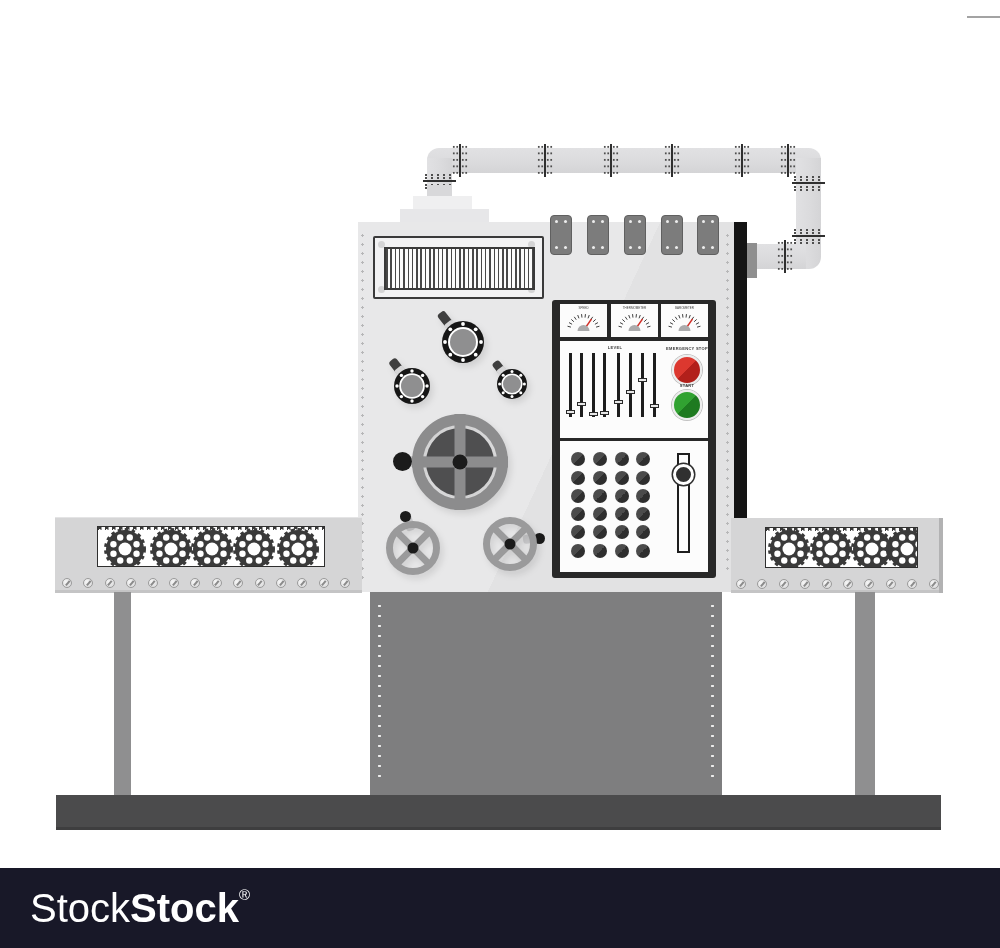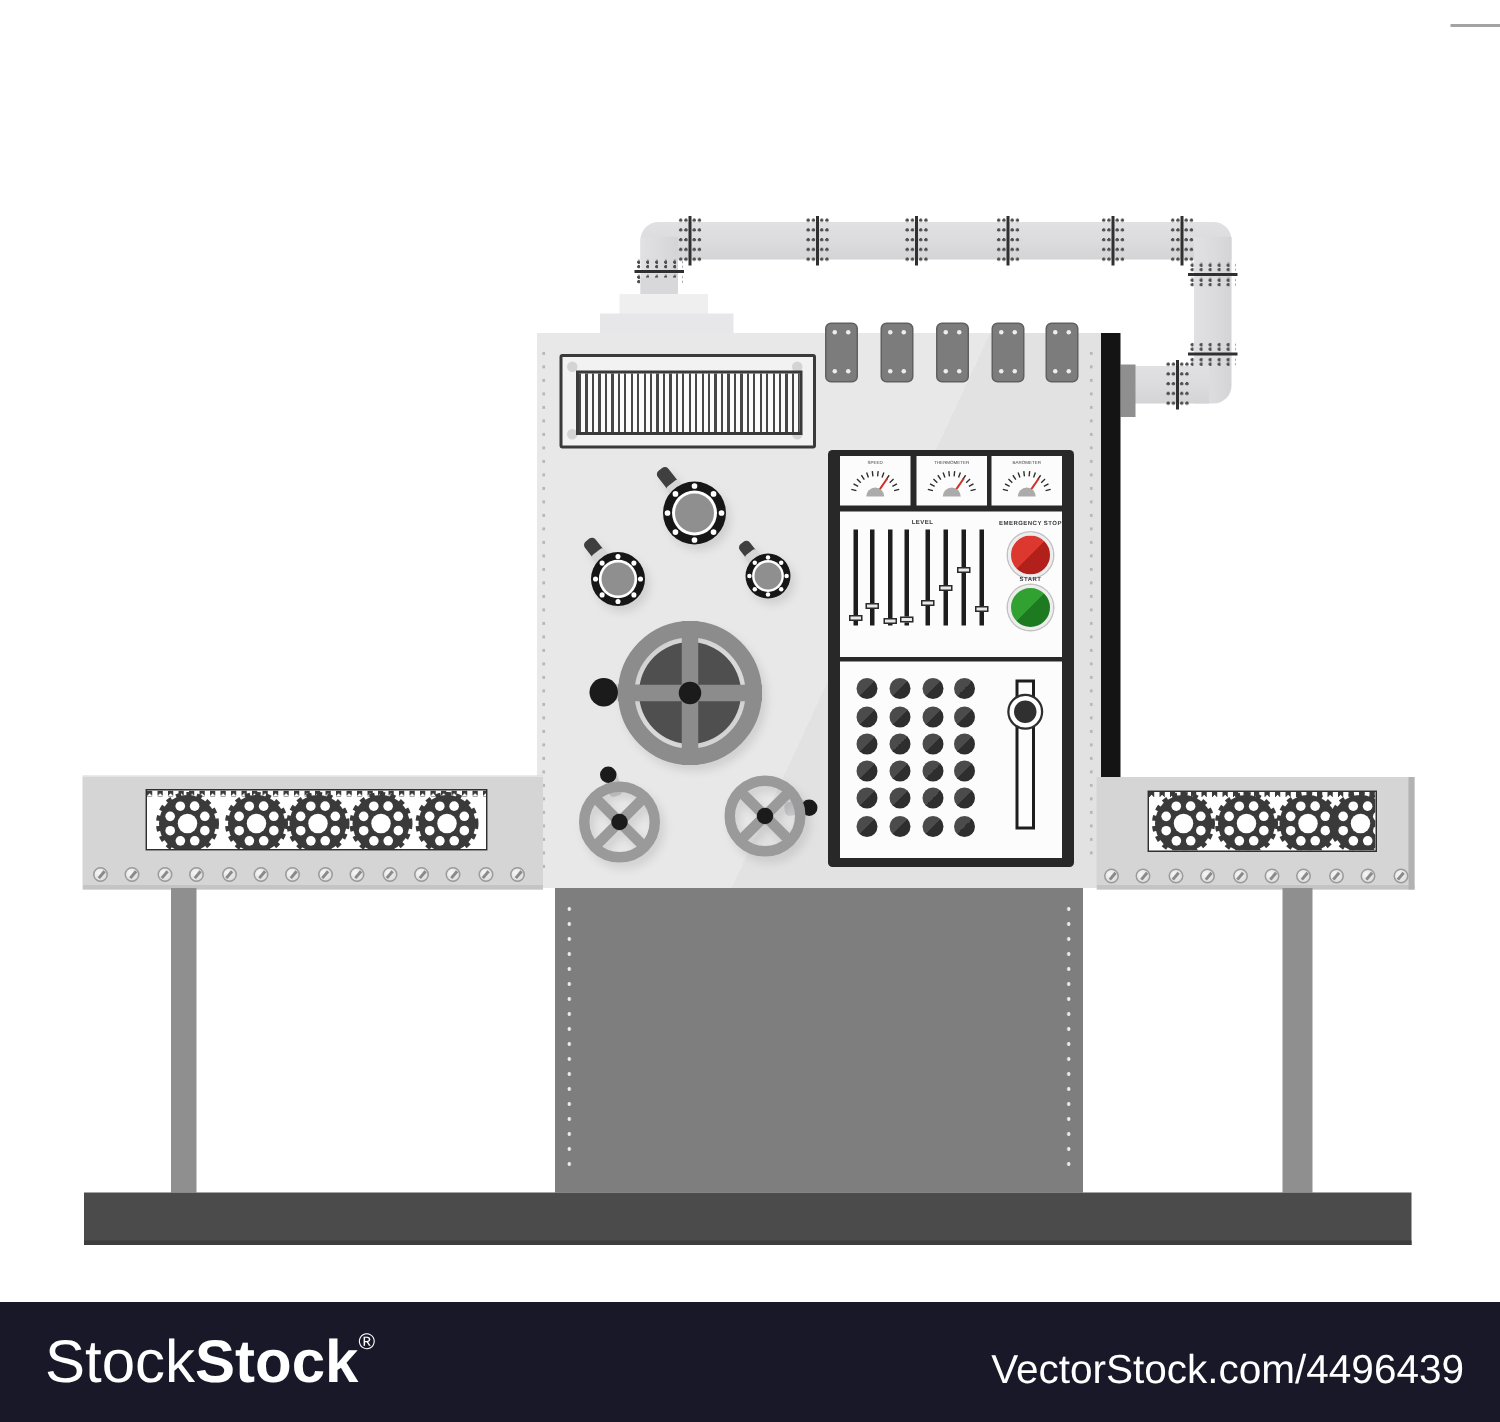--- a/index.html
+++ b/index.html
@@ -592,16 +592,15 @@
   <div class="abs leg leg-left"></div>
   <div class="abs leg leg-right"></div>
   <div class="abs pedestal">
     <div class="ped-dots l"></div>
     <div class="ped-dots r"></div>
   </div>
   <div class="abs base-platform"></div>
 
   <div class="abs footer-bar">
     <div class="brand"><span>Stock</span><span class="bold">Stock</span><span class="reg">®</span></div>
-    <div class="footer-url">VectorStock.com/4496439</div>
   </div>
 
 </div>
 
 </body></html>

